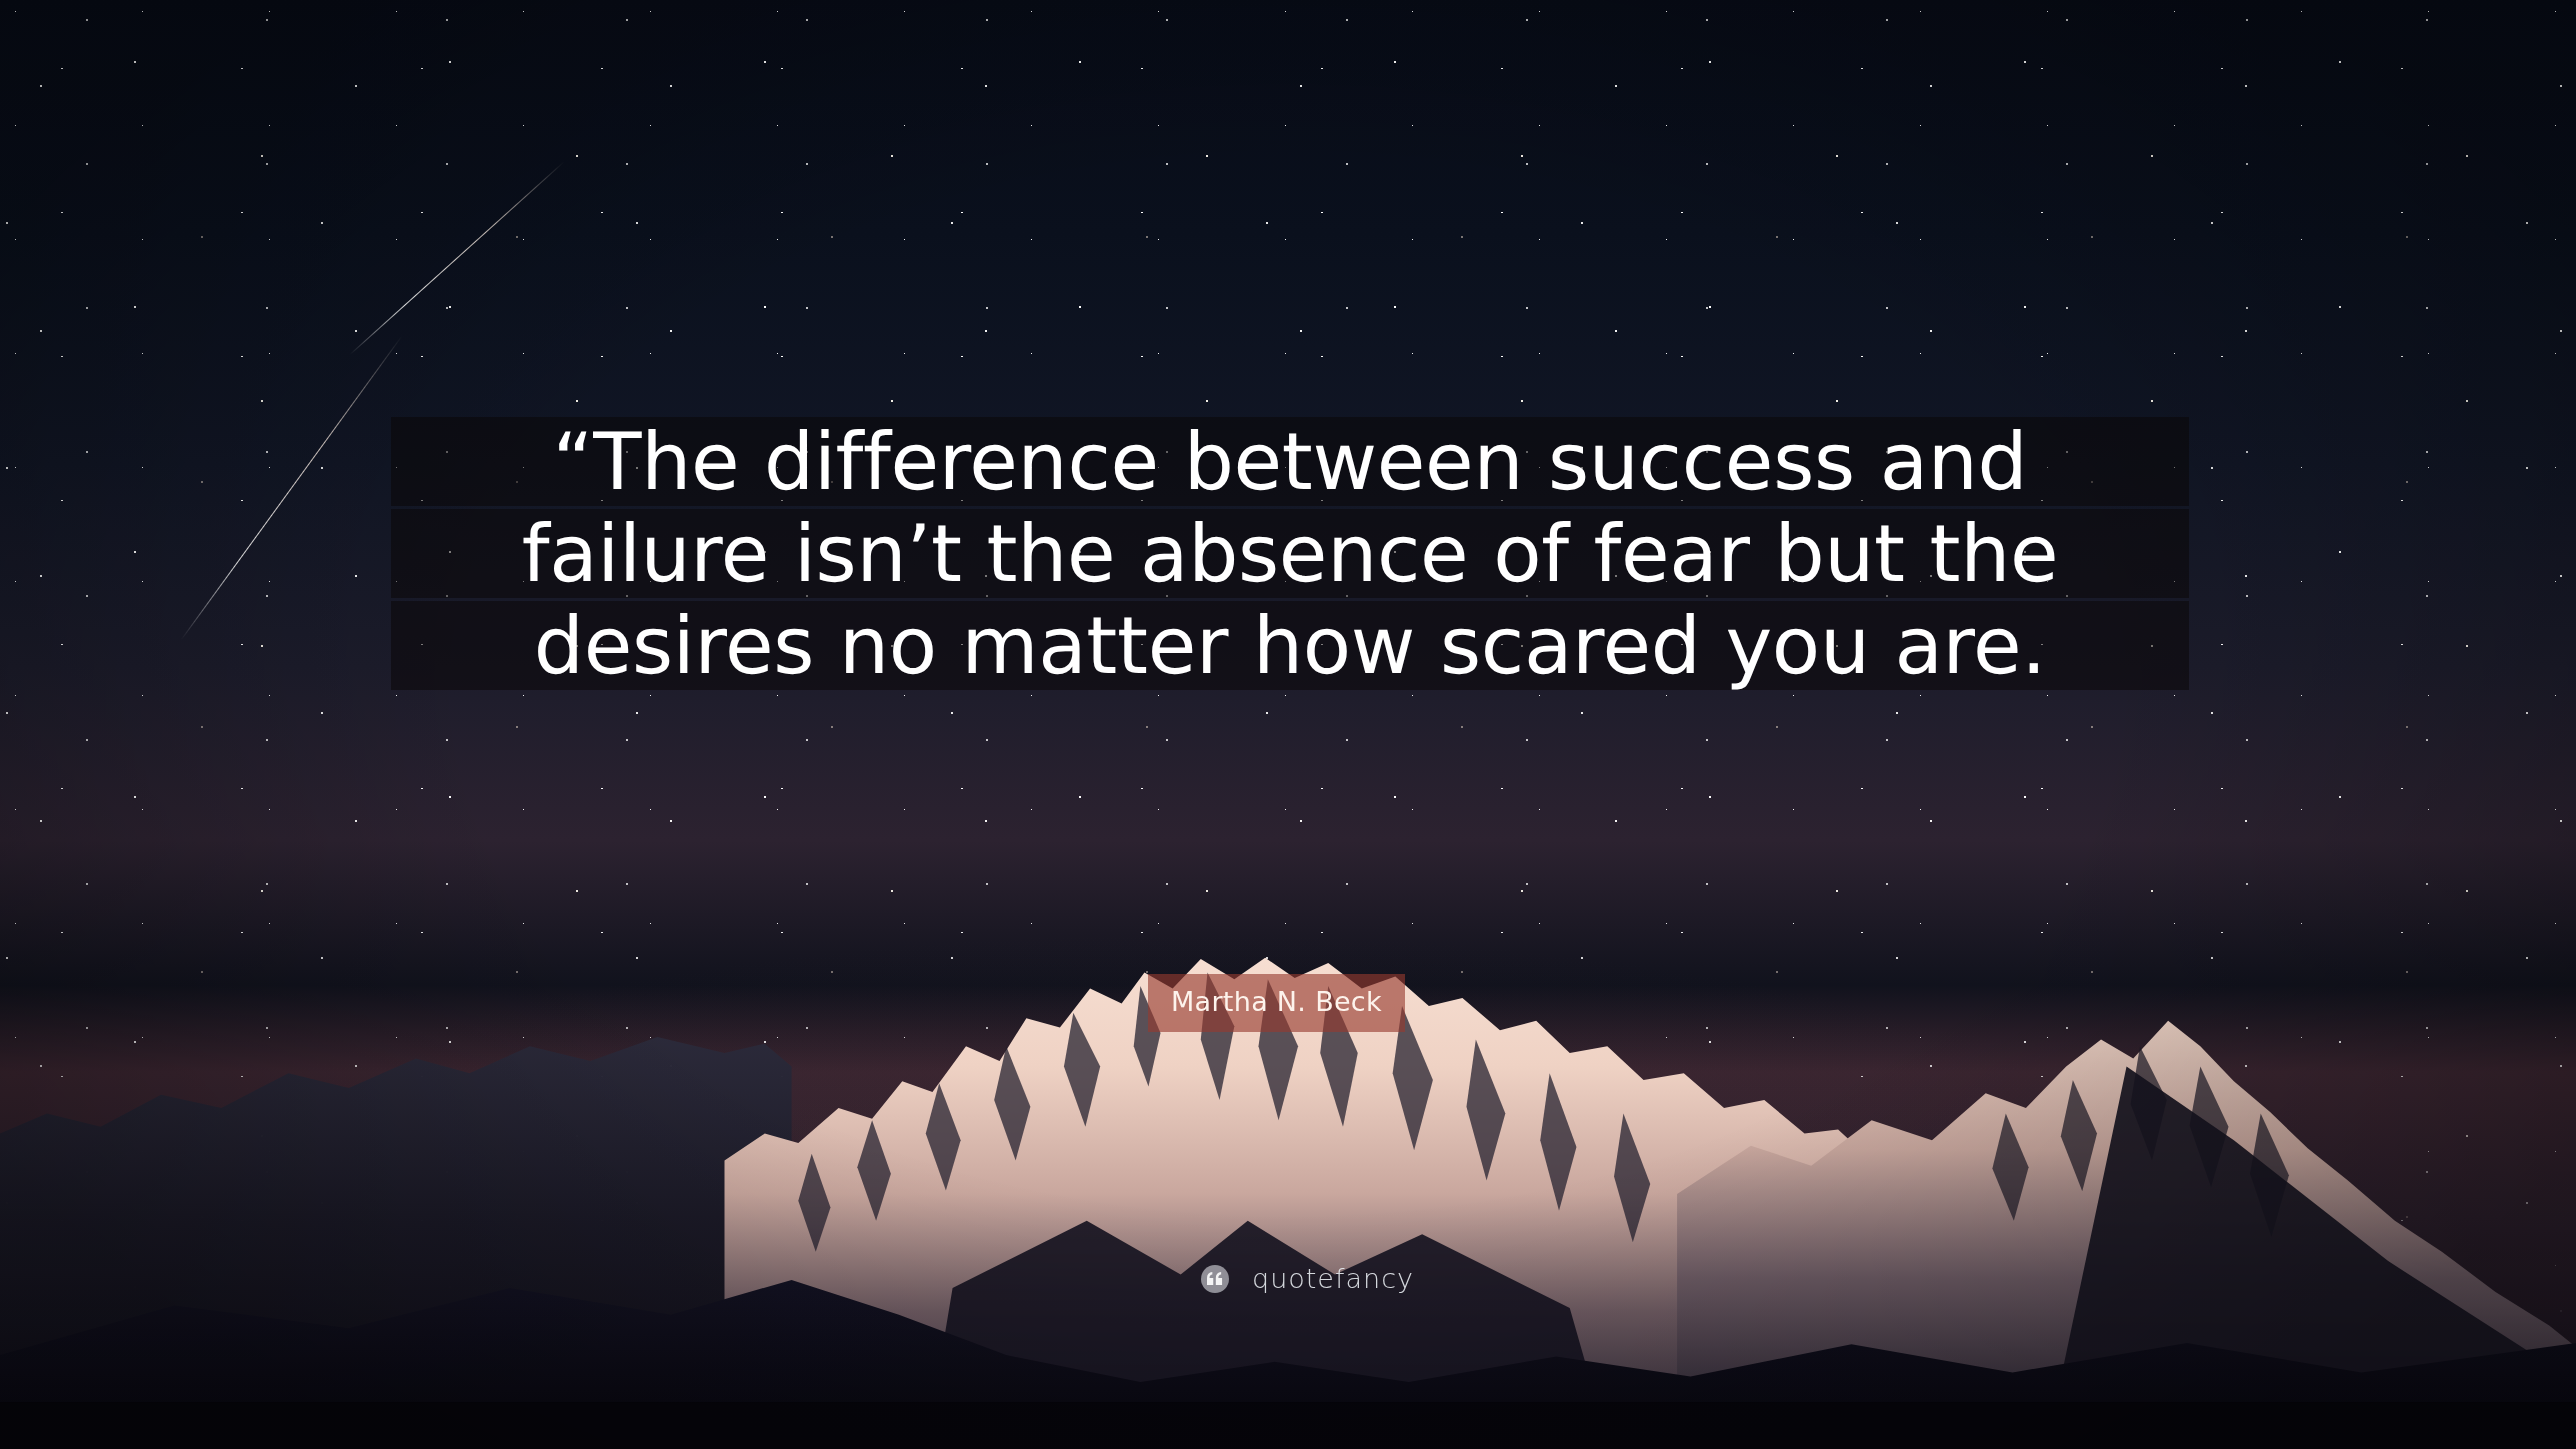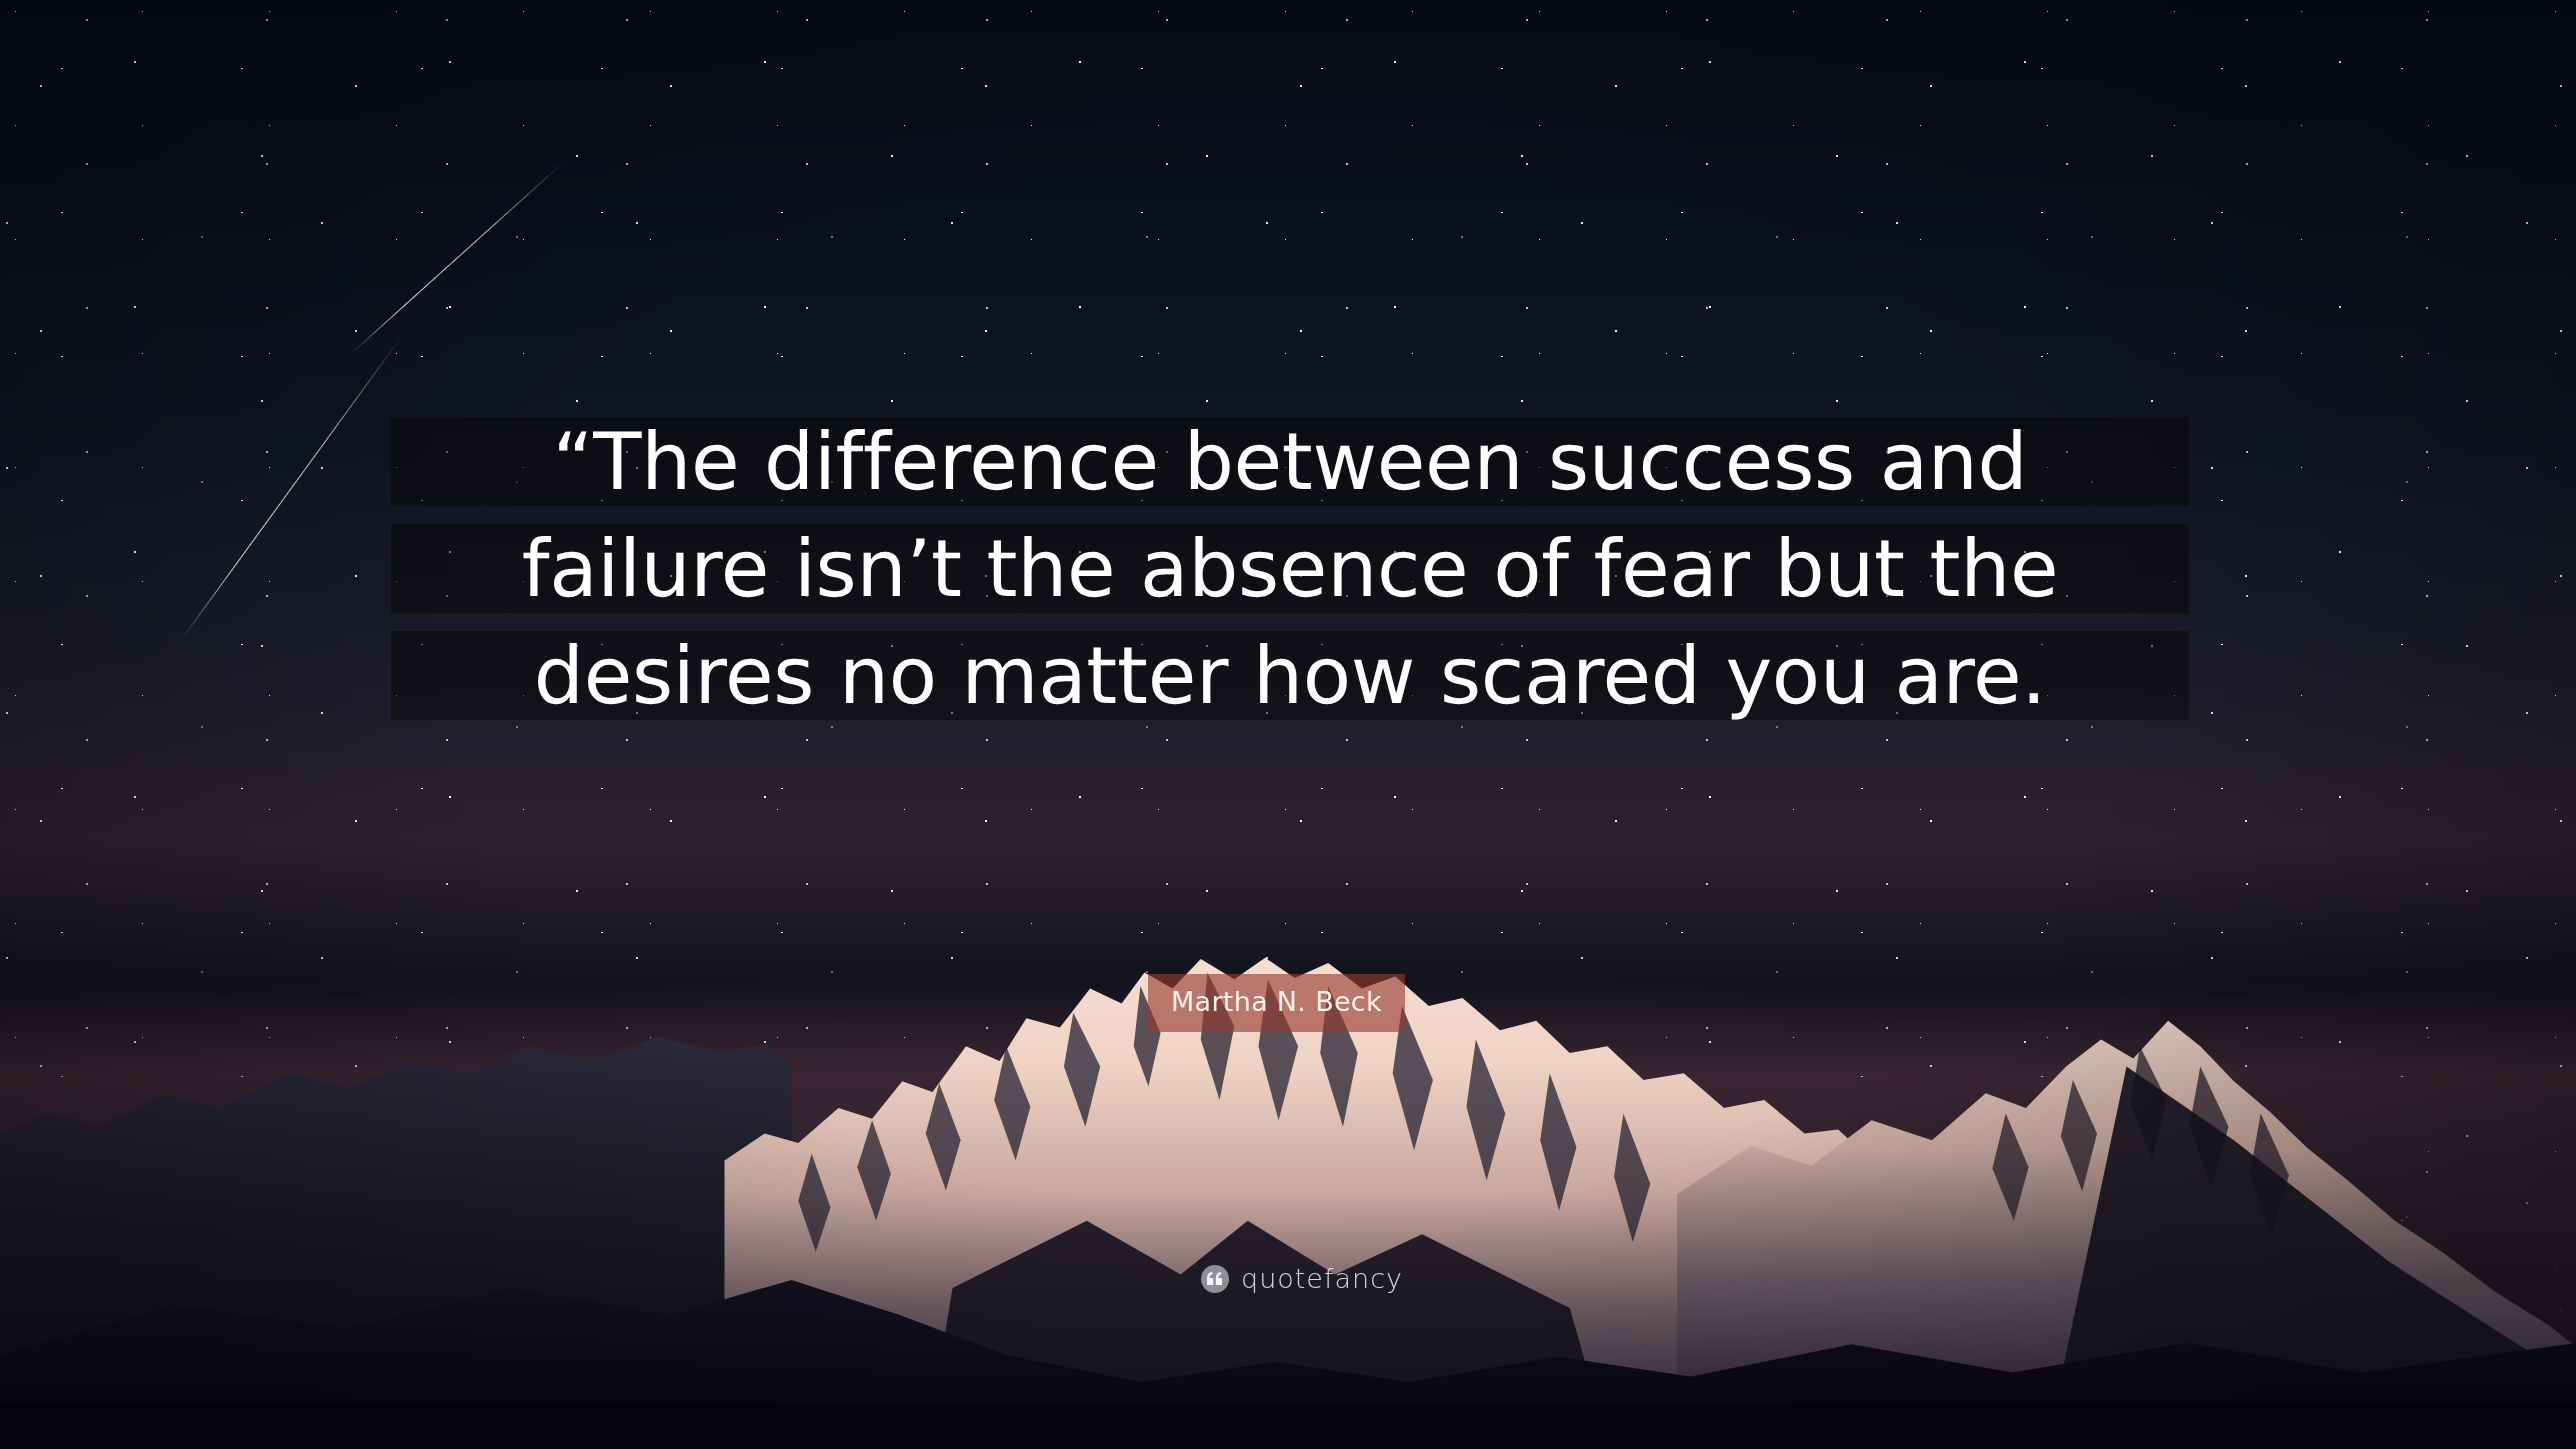--- a/index.html
+++ b/index.html
@@ -132,21 +132,21 @@
     background: rgba(10,6,6,0.52);
     color: #ffffff;
     font-family: "DejaVu Sans", sans-serif;
     font-weight: 400;
     font-size: 79px;
     line-height: 85px;
     letter-spacing: -0.3px;
     text-align: center;
     white-space: nowrap;
     padding: 2.7px 0 1.3px 0;
-    margin-bottom: 18px;
+    margin-bottom: 3px;
     text-rendering: geometricPrecision;
   }
   .quote-line:last-child { margin-bottom: 11px; }
 
   
   .attribution {
     position: absolute;
     left: 1148px;
     top: 974px;
     background: rgba(150,58,46,0.62);
@@ -159,21 +159,21 @@
     white-space: nowrap;
   }
 
   
   .brand {
     position: absolute;
     left: 1201px;
     top: 1264px;
     display: flex;
     align-items: center;
-    gap: 12px;
+    gap: 23px;
   }
   .brand-mark {
     width: 28px;
     height: 28px;
     border-radius: 50%;
     background: rgba(225,228,232,0.58);
     display: flex;
     align-items: center;
     justify-content: center;
   }

